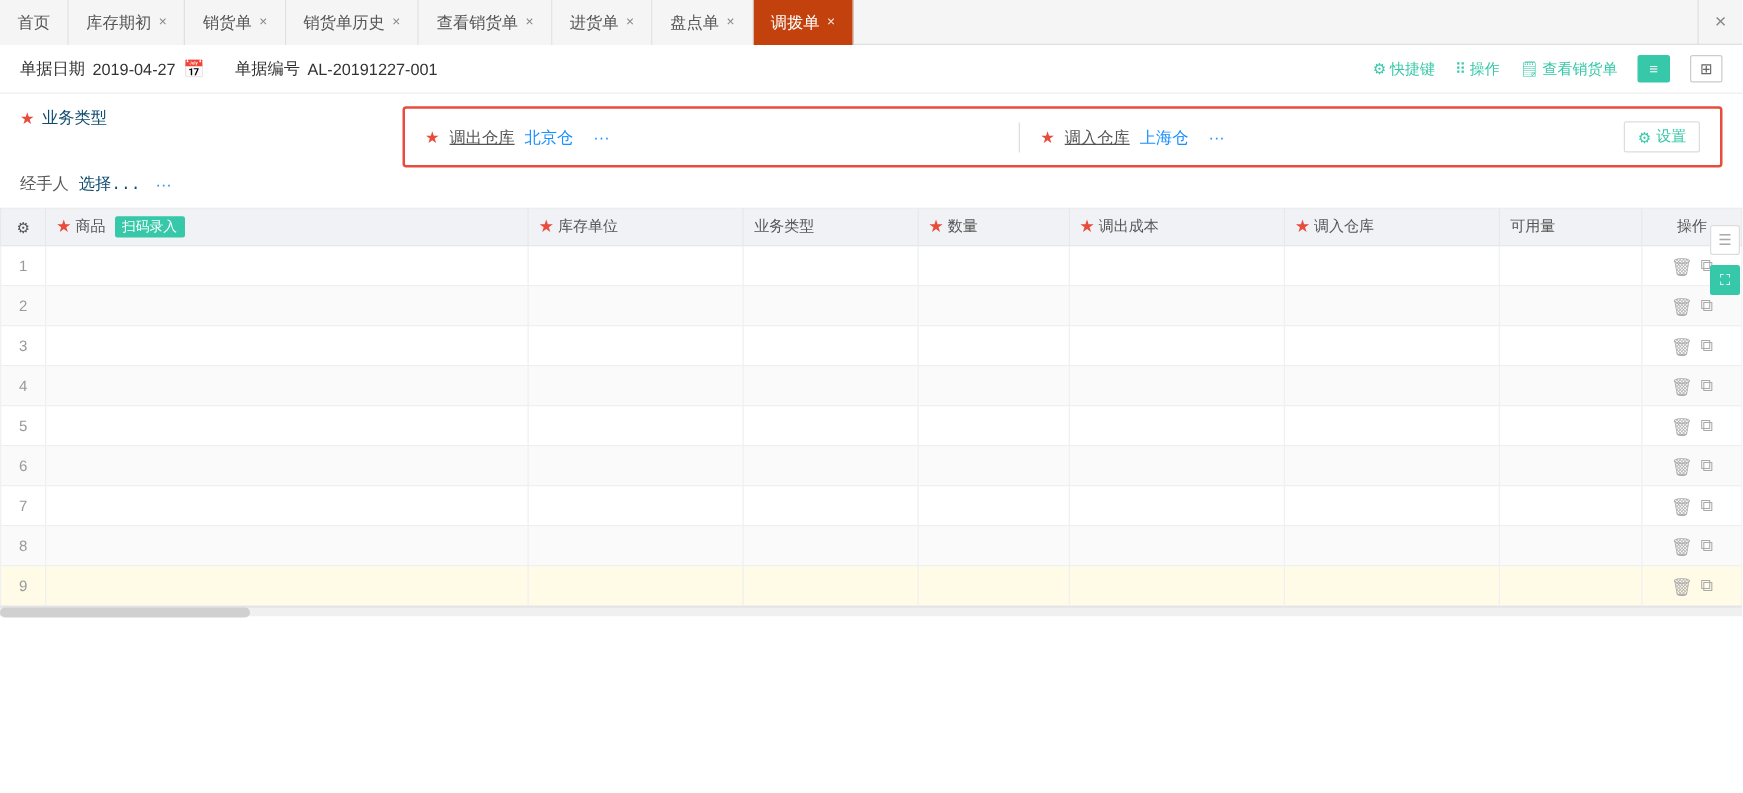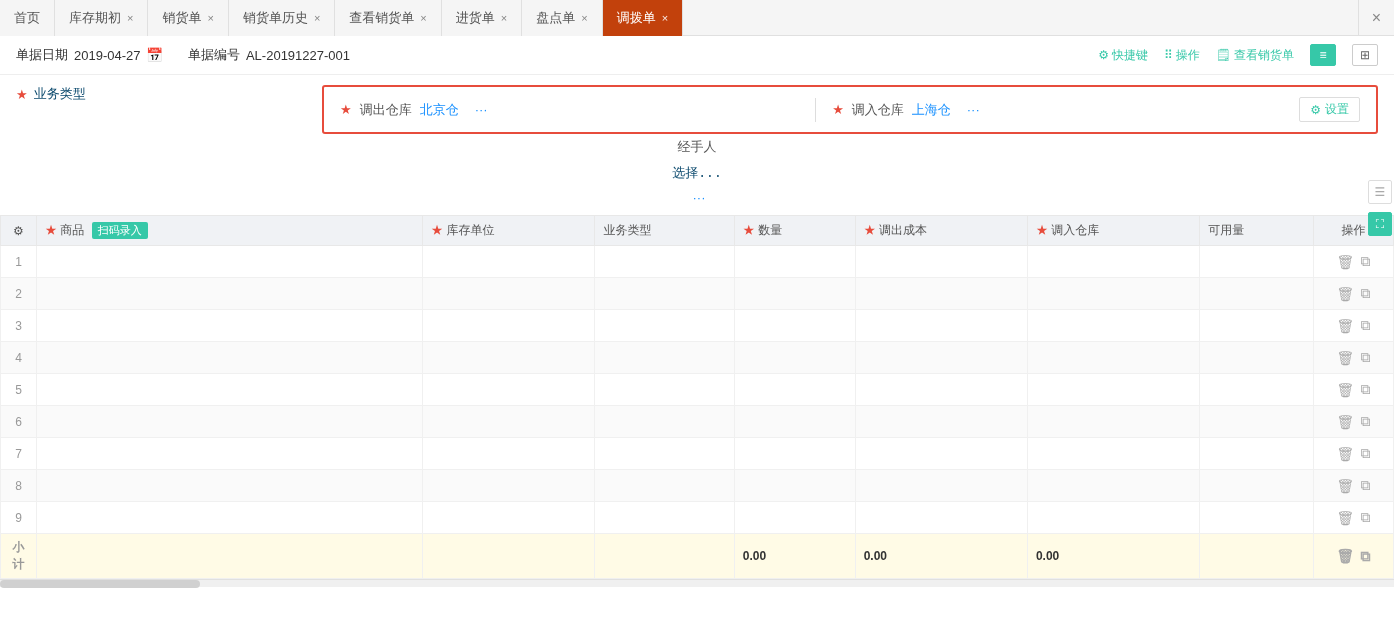--- a/index.html
+++ b/index.html
@@ -89,42 +89,41 @@
       border: 2px solid #e74c3c;
       border-radius: 3px;
       padding: 10px 16px;
       display: flex; align-items: center; gap: 0;
     }
     .warehouse-field {
       display: flex; align-items: center; gap: 8px;
       flex: 1;
     }
     .warehouse-field .req { color: #e74c3c; }
-    .warehouse-field .wh-label { color: #555; }
+    .warehouse-field .wh-label { color: #555; text-decoration: underline; }
     .warehouse-field .wh-value { color: #1890ff; cursor: pointer; }
     .warehouse-field .dots { color: #1890ff; margin-left: 8px; cursor: pointer; }
     .warehouse-divider { width: 1px; background: #ddd; height: 24px; margin: 0 16px; }
 
     
     .settings-btn {
       display: flex; align-items: center; gap: 4px;
       border: 1px solid #ddd; border-radius: 2px;
       padding: 3px 10px;
       font-size: 12px; color: #36c8a8;
       cursor: pointer;
       background: #fff;
       margin-left: 8px;
     }
 
     
     .handler-row {
       padding: 0 16px 10px;
       display: flex; align-items: center; gap: 8px;
       font-size: 13px;
-      flex-direction: column;
     }
     .handler-label { color: #555; }
     .handler-placeholder { color: #0c4a6e; font-family: Liberation Mono, monospace; }
     .handler-dots { color: #1890ff; margin-left: 4px; cursor: pointer; }
 
     
     .table-wrapper {
       flex: 1;
       overflow: auto;
     }
@@ -484,36 +483,20 @@
             <td></td>
             <td></td>
             <td></td>
             <td>
               <div class="op-cell">
                 <span class="op-icon">🗑</span>
                 <span class="op-icon">⧉</span>
               </div>
             </td>
           </tr>
-          <tr class="subtotal-row">
-            <td>小计</td>
-            <td></td>
-            <td></td>
-            <td></td>
-            <td>0.00</td>
-            <td>0.00</td>
-            <td>0.00</td>
-            <td></td>
-            <td>
-              <div class="op-cell">
-                <span class="op-icon">🗑</span>
-                <span class="op-icon">⧉</span>
-              </div>
-            </td>
-          </tr>
         </tbody>
     </table>
     <div class="scrollbar-area">
       <div class="scrollbar-thumb"></div>
     </div>
   </div>
 
 </div>
 
 <div class="right-panel">

